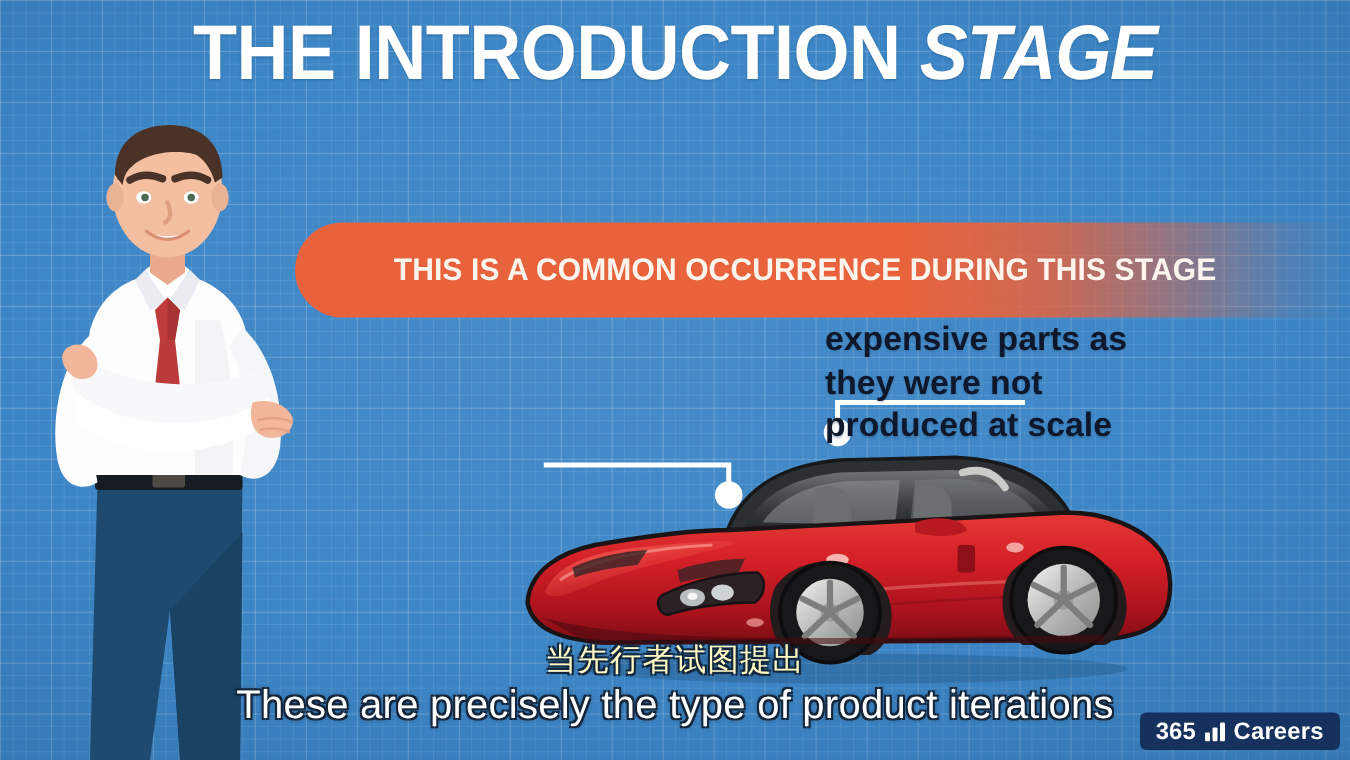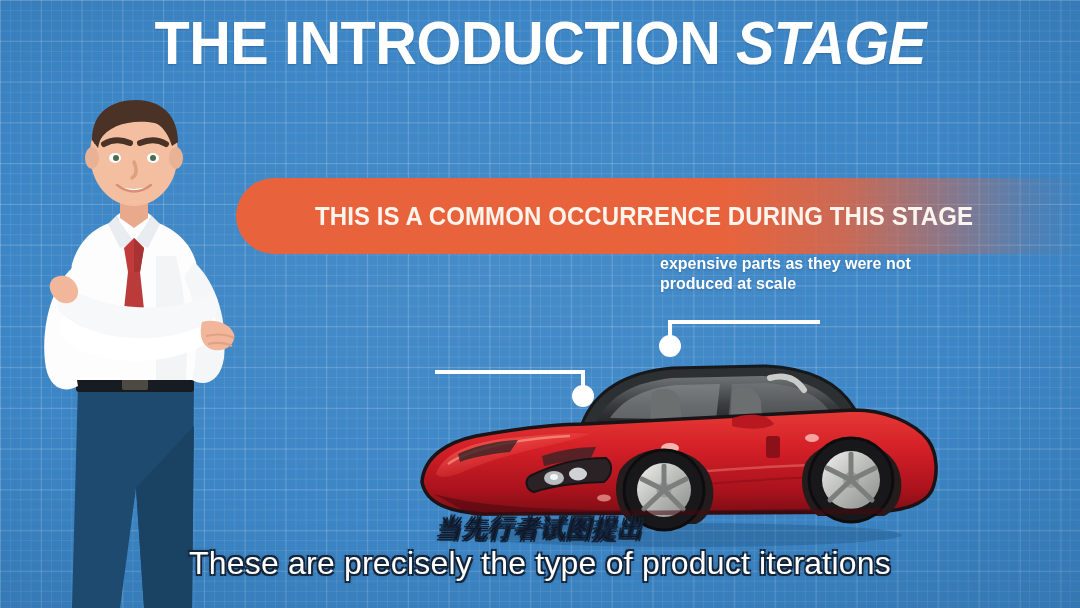--- a/index.html
+++ b/index.html
@@ -92,49 +92,48 @@
 
   
   .presenter { position: absolute; left: 16px; top: 96px; width: 250px; height: 512px; }
 
   
   .car { position: absolute; left: 414px; top: 352px; width: 530px; height: 196px; }
 
   
   .callout-text {
     position: absolute;
-    color: #ffffff;
-    font-size: 16px;
+    color: #0f172a;
+    font-size: 27px;
     font-weight: 700;
     line-height: 1.28;
     text-shadow: 0 1px 2px rgba(18,60,100,0.30);
   }
   .callout-left  { left: 300px; top: 305px; width: 290px; text-align: right; }
   .callout-right { left: 660px; top: 254px; width: 300px; text-align: left; }
   .callout-line { position: absolute; }
 
   
   .sub-wrap {
     position: absolute;
     left: 0;
     top: 514px;
     width: 1080px;
     text-align: center;
   }
   .sub-cn {
-    color: #0f172a;
+    color: #fef9c3;
     font-size: 25px;
     font-weight: 400;
     line-height: 1.12;
     letter-spacing: 1px;
     text-shadow:
       -1.6px -1.6px 0 #14253a,  1.6px -1.6px 0 #14253a,
       -1.6px  1.6px 0 #14253a,  1.6px  1.6px 0 #14253a,
        0 0 4px rgba(10,20,35,0.8);
-    font-style: italic;
   }
   .sub-en {
     margin-top: 3px;
     color: #ffffff;
     font-size: 32px;
     font-weight: 400;
     line-height: 1.15;
     letter-spacing: 0.2px;
     text-shadow:
       -1.6px -1.6px 0 #14253a,  1.6px -1.6px 0 #14253a,
@@ -351,14 +350,23 @@
     <circle cx="20" cy="36" r="11" fill="#ffffff"></circle>
   </svg>
 
   <div class="callout-text callout-right">expensive parts as they were not produced at scale</div>
 
   <div class="sub-wrap">
     <div class="sub-cn">当先行者试图提出</div>
     <div class="sub-en">These are precisely the type of product iterations</div>
   </div>
 
+  <div class="logo">
+    <span class="logo-text">365</span>
+    <span class="logo-bars">
+        <i></i>
+        <i></i>
+        <i></i>
+      </span>
+    <span class="logo-text">Careers</span>
+  </div>
 
 </div>
 
 </body></html>

